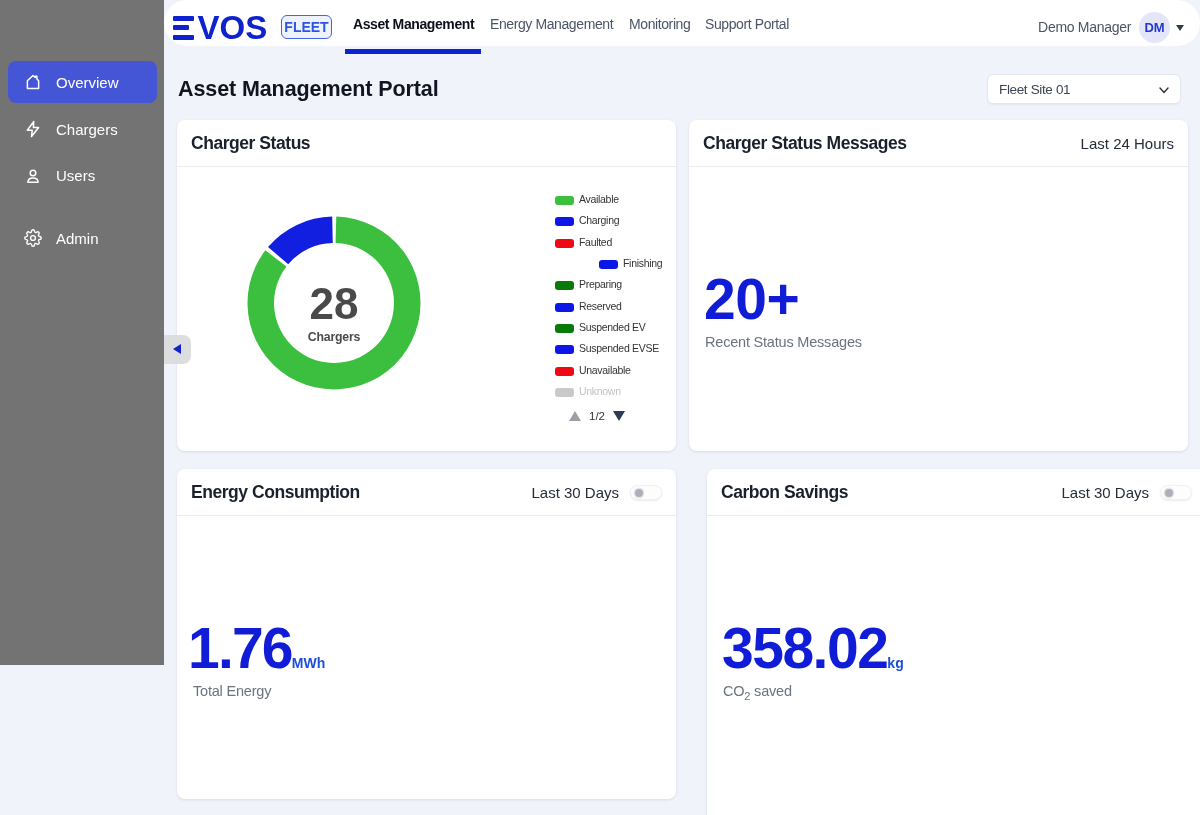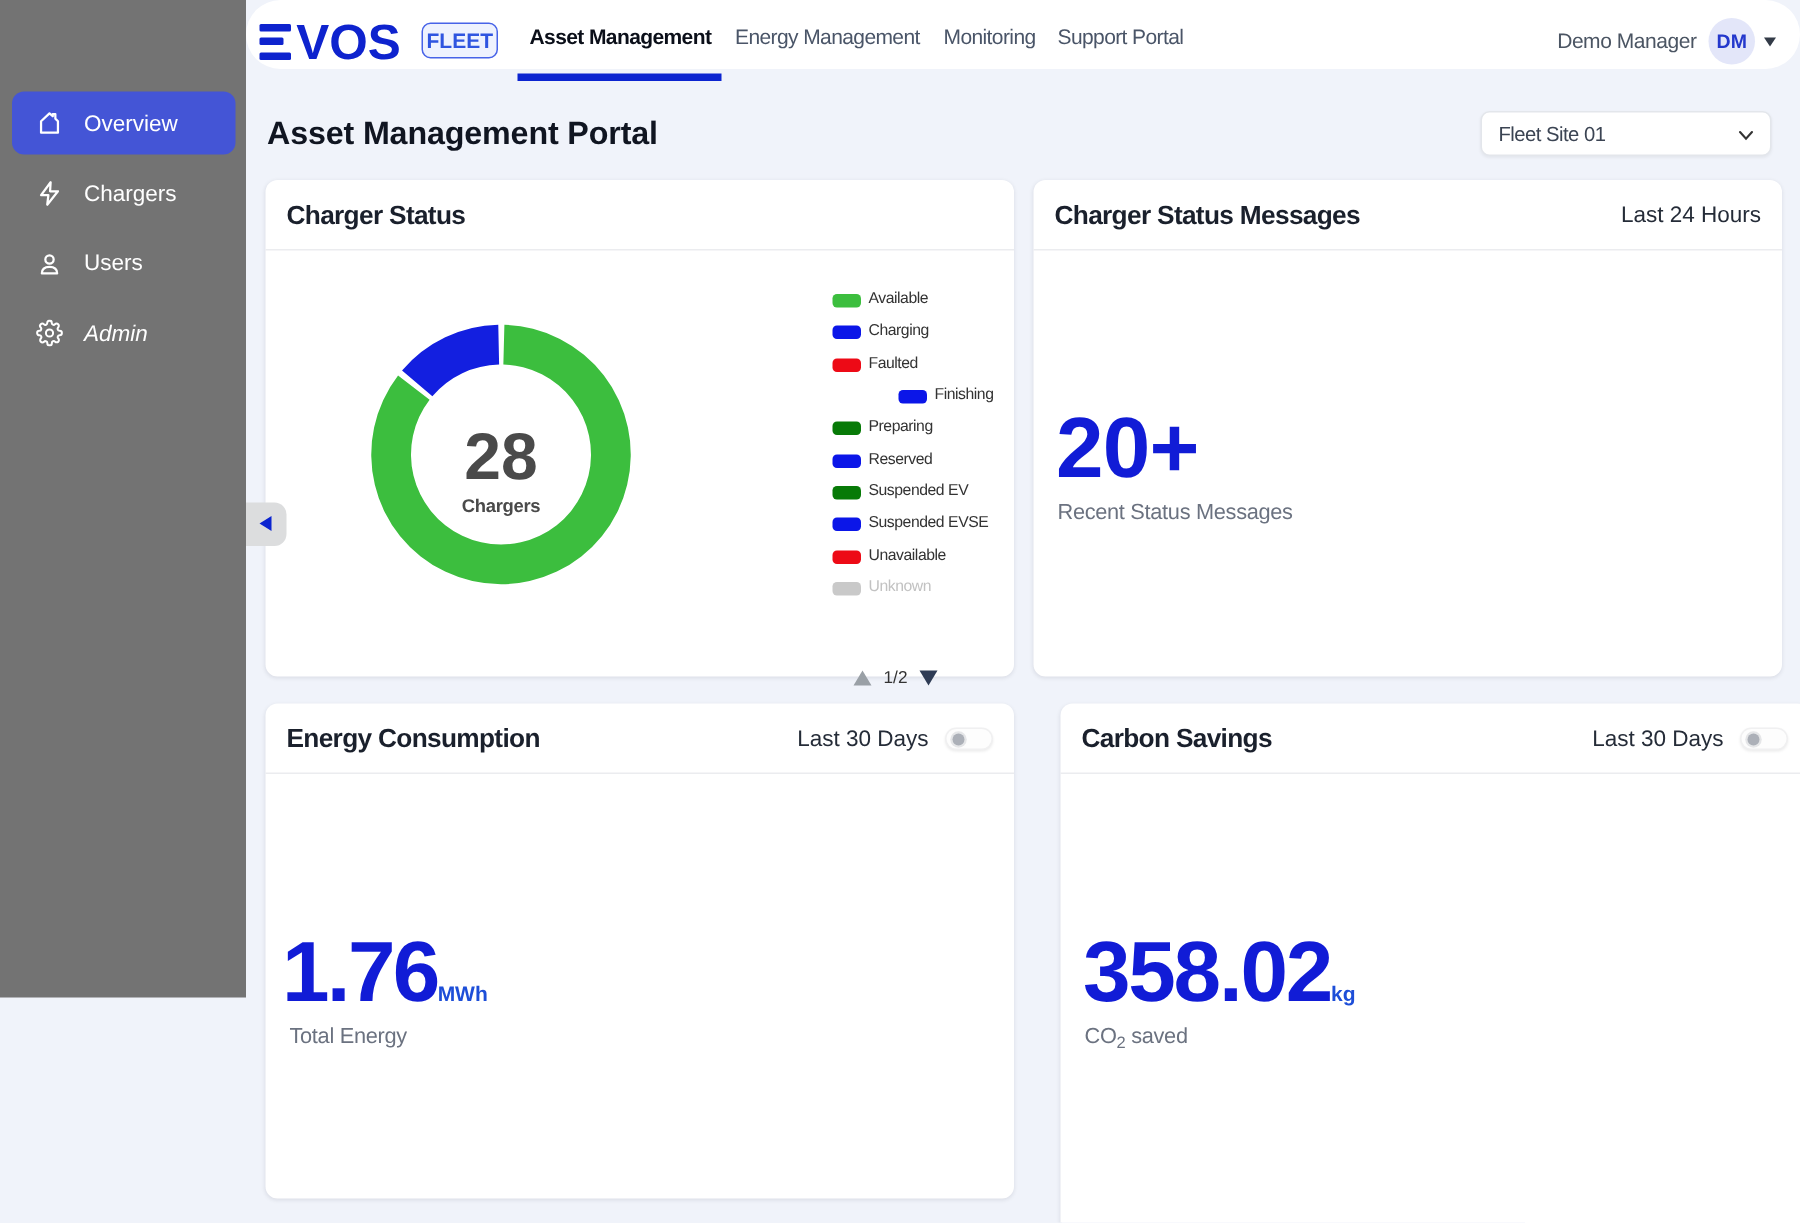--- a/index.html
+++ b/index.html
@@ -53,21 +53,21 @@
   .bignum { position:absolute; left:15px; font-size:57px; line-height:1; font-weight:bold; color:#111CD6; letter-spacing:-0.5px; }
   .bignum .unit { font-size:14px; font-weight:bold; color:#1d4ed8; letter-spacing:0; }
   .biglabel { position:absolute; left:16px; font-size:14.5px; letter-spacing:-0.2px; color:#6B7280; }
 
   
   .legend { position:absolute; left:0; top:0; width:100%; height:100%; pointer-events:none; }
   .li { position:absolute; display:flex; align-items:flex-end; height:10px;margin-left:12px; }
   .li b { width:19px; height:9px; border-radius:3px; display:inline-block; }
   .li span { font-size:10.5px; letter-spacing:-0.3px; color:#3A3A3A; margin-left:5px; white-space:nowrap; }
 
-  .pager { position:absolute;margin-top:36px; }
+  .pager { position:absolute; }
   .tri-up { width:0; height:0; border-left:6px solid transparent; border-right:6px solid transparent; border-bottom:10px solid #9AA0A6; display:inline-block; }
   .tri-down { width:0; height:0; border-left:6.5px solid transparent; border-right:6.5px solid transparent; border-top:10.5px solid #2F3C55; display:inline-block; }
 
   .collapse-btn { position:absolute; left:164px; top:335px; width:27px; height:29px; background:#DCDDDE; border-radius:0 8px 8px 0; z-index:6; }
   .collapse-btn i { position:absolute; left:9px; top:9px; width:0; height:0; border-top:5.5px solid transparent; border-bottom:5.5px solid transparent; border-right:8px solid #0B24D0; }
 </style>
 </head>
 <body>
 
 <div class="sidebar">
@@ -83,21 +83,21 @@
       </svg>
     <span>Chargers</span>
   </div>
   <div class="side-item" style="top:154.5px;">
     <svg viewBox="0 0 24 24" fill="none" stroke="#fff" stroke-width="2" stroke-linecap="round">
         <circle cx="12" cy="8" r="3.7"></circle>
         <path d="M5.2 20.4 L18.8 20.4 C18.8 16.6 16.2 14.5 12 14.5 C7.8 14.5 5.2 16.6 5.2 20.4 Z" stroke-linejoin="round"></path>
       </svg>
     <span>Users</span>
   </div>
-  <div class="side-item" style="top:201px;font-style:italic;">
+  <div class="side-item" style="top:217px;">
     <svg viewBox="0 0 24 24" fill="none" stroke="#fff" stroke-width="1.8">
         <circle cx="12" cy="12" r="3.2"></circle>
         <path d="M19.4 15a1.65 1.65 0 0 0 .33 1.82l.06.06a2 2 0 1 1-2.83 2.83l-.06-.06a1.65 1.65 0 0 0-1.82-.33 1.65 1.65 0 0 0-1 1.51V21a2 2 0 1 1-4 0v-.09A1.65 1.65 0 0 0 9 19.4a1.65 1.65 0 0 0-1.82.33l-.06.06a2 2 0 1 1-2.83-2.83l.06-.06a1.65 1.65 0 0 0 .33-1.82 1.65 1.65 0 0 0-1.51-1H3a2 2 0 1 1 0-4h.09A1.65 1.65 0 0 0 4.6 9a1.65 1.65 0 0 0-.33-1.82l-.06-.06a2 2 0 1 1 2.83-2.83l.06.06a1.65 1.65 0 0 0 1.82.33H9a1.65 1.65 0 0 0 1-1.51V3a2 2 0 1 1 4 0v.09a1.65 1.65 0 0 0 1 1.51 1.65 1.65 0 0 0 1.82-.33l.06-.06a2 2 0 1 1 2.83 2.83l-.06.06a1.65 1.65 0 0 0-.33 1.82V9a1.65 1.65 0 0 0 1.51 1H21a2 2 0 1 1 0 4h-.09a1.65 1.65 0 0 0-1.51 1Z"></path>
       </svg>
     <span>Admin</span>
   </div>
 </div>
 
 <div class="topbar">
   <div class="logo">

